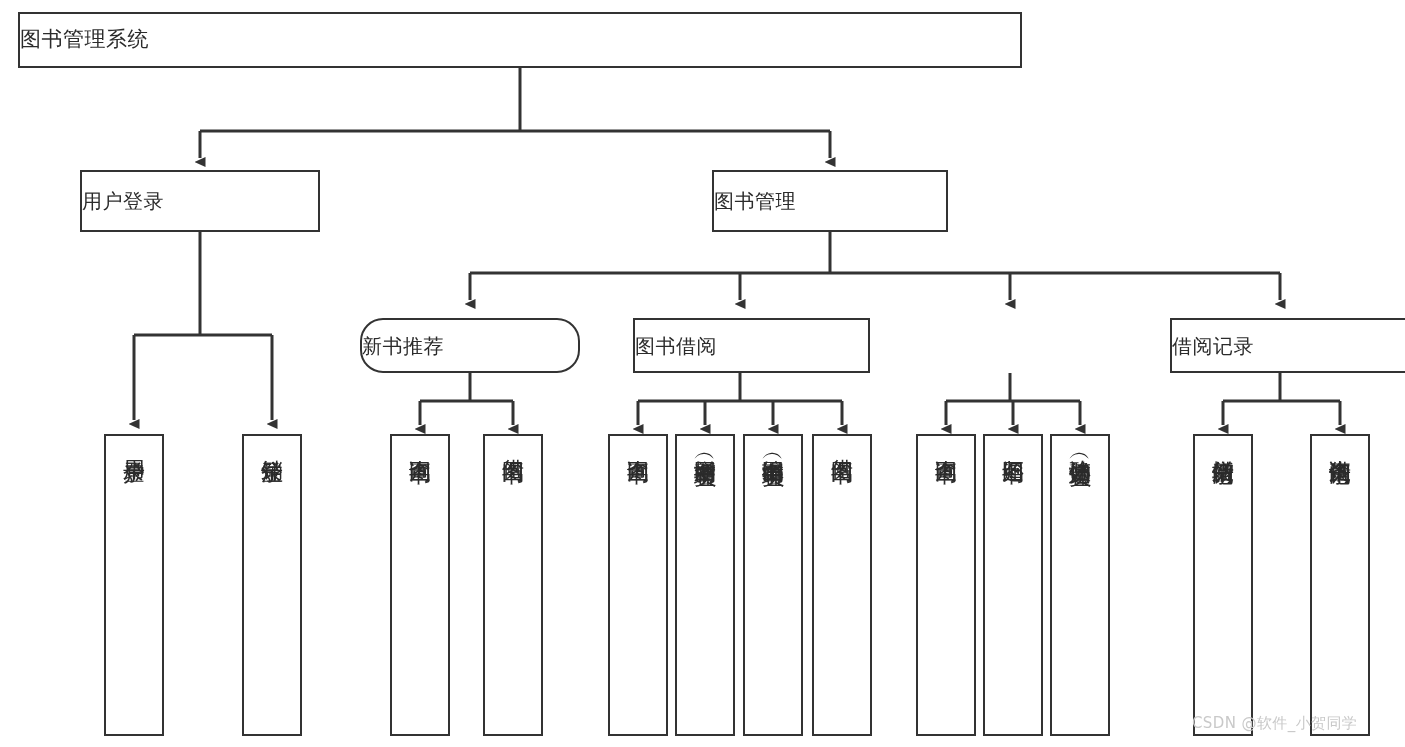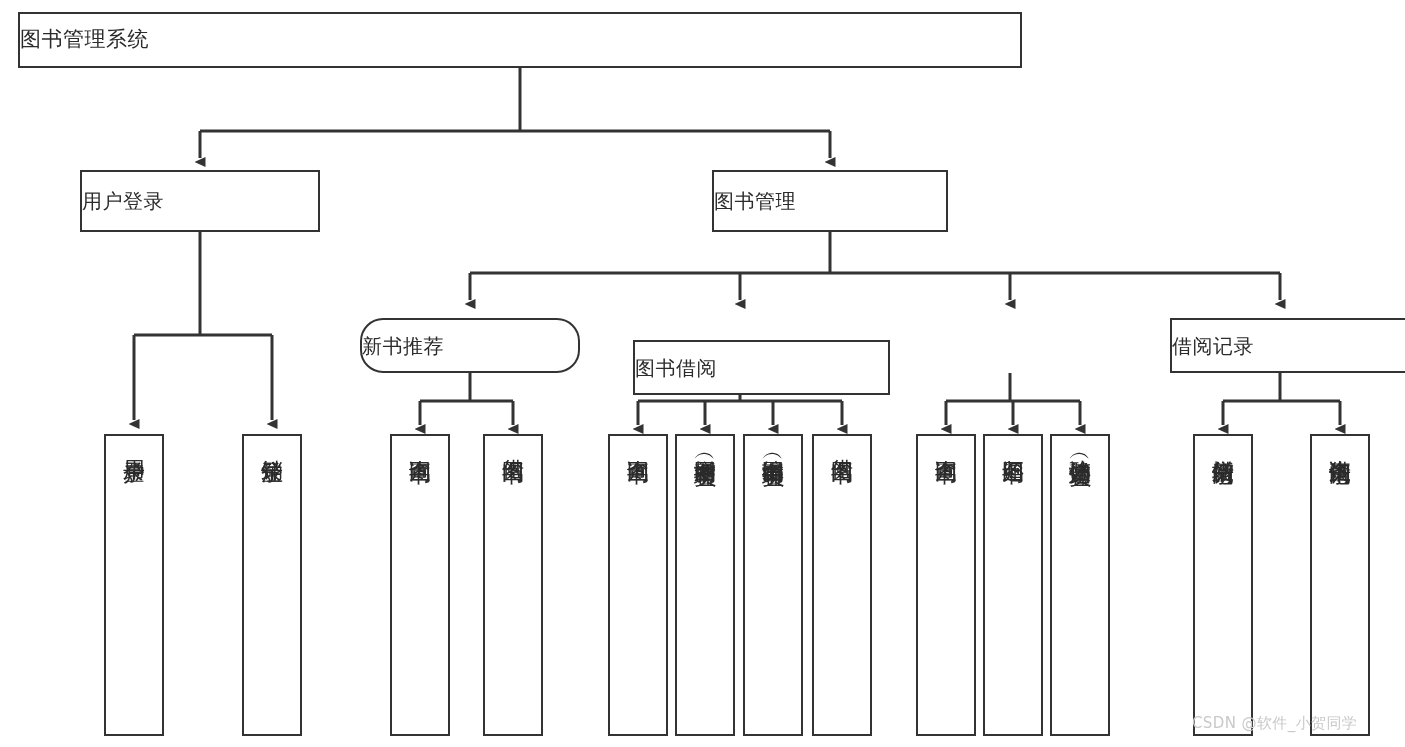--- a/index.html
+++ b/index.html
@@ -137,21 +137,21 @@
   <div class="node-box lvl1" style="left:80px; top:170px; width:240px; height:62px;">
     <span class="node-label-h">用户登录</span>
   </div>
   <div class="node-box lvl1" style="left:712px; top:170px; width:236px; height:62px;">
     <span class="node-label-h">图书管理</span>
   </div>
 
   <div class="node-box lvl2" style="left:360px; top:318px; width:220px; height:55px;border-radius:23px;">
     <span class="node-label-h">新书推荐</span>
   </div>
-  <div class="node-box lvl2" style="left:633px; top:318px; width:257px; height:55px;margin-top:22px;">
+  <div class="node-box lvl2" style="left:633px; top:318px; width:237px; height:55px;">
     <span class="node-label-h">图书借阅</span>
   </div>
   <div class="node-box lvl2" style="left:1170px; top:318px; width:261px; height:55px;">
     <span class="node-label-h">借阅记录</span>
   </div>
 
   <div class="node-box leaf" style="left:104px; top:434px; width:60px; height:302px;">
     <span class="node-label-v">用户登录</span>
   </div>
   <div class="node-box leaf" style="left:242px; top:434px; width:60px; height:302px;">

